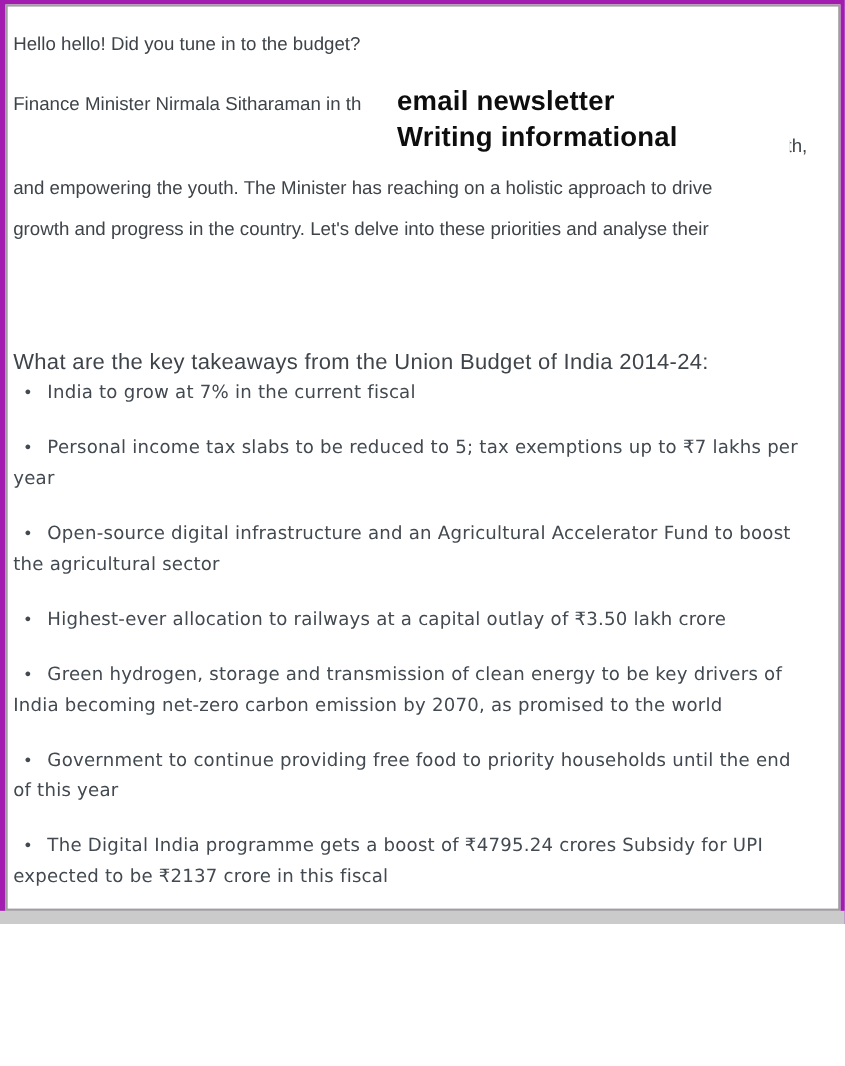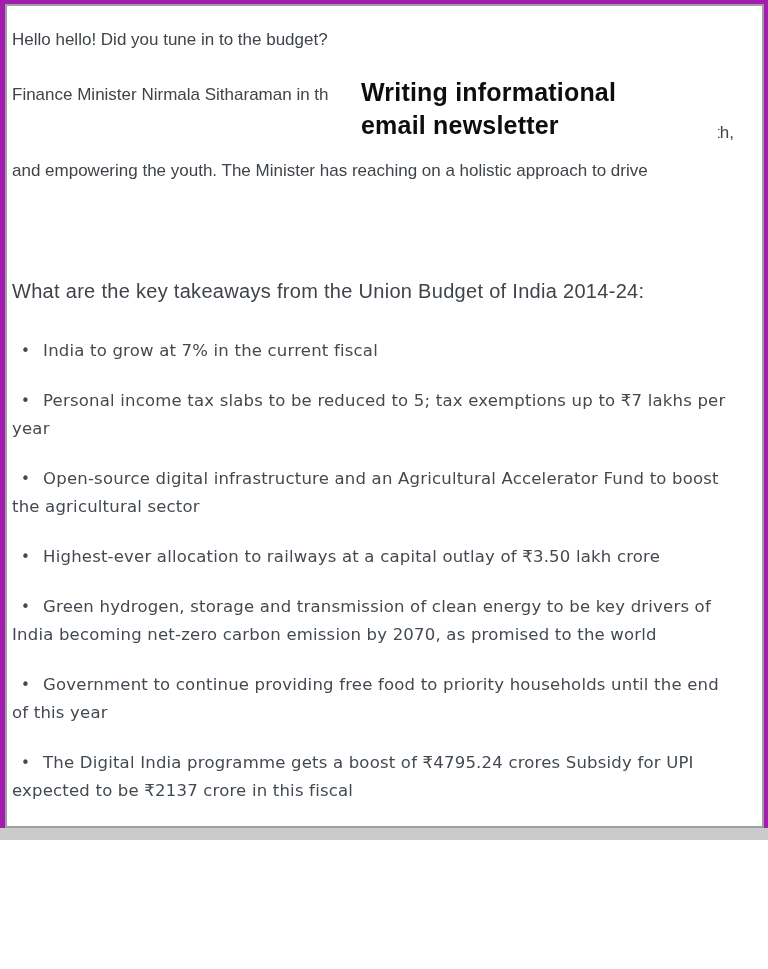--- a/index.html
+++ b/index.html
@@ -73,21 +73,20 @@
     margin: 88px 0 0 0;
     font-size: 20px;
     line-height: 27px;
     letter-spacing: 0.3px;
     color: #3e4449;
     font-weight: normal;
     white-space: nowrap;
   }
 
   .bullets {
-    margin-top: 32px;
     font-family: "DejaVu Sans", sans-serif;
     font-size: 16.5px;
     line-height: 28px;
     letter-spacing: 0.2px;
     color: #424950;
   }
   .bullet-item { margin: 0 0 22px 0; }
   .bullet-item:last-child { margin-bottom: 0; }
   .bullet-dot {
     margin-left: 9px;
@@ -109,24 +108,27 @@
     <div class="intro">
       <div class="intro-line">
         <span>Finance Minister Nirmala Sitharaman in th</span>
       </div>
       <div class="intro-line">
         <span class="intro-line-suffix">th,</span>
       </div>
       <div class="intro-line">
         <span>and empowering the youth. The Minister has reaching on a holistic approach to drive</span>
       </div>
+      <div class="intro-line">
+        <span>growth and progress in the country. Let's delve into these priorities and analyse their</span>
+      </div>
 
       <div class="title-overlay">
+        <div class="title-overlay-line">email newsletter</div>
         <div class="title-overlay-line">Writing informational</div>
-        <div class="title-overlay-line">email newsletter</div>
       </div>
     </div>
 
     <h2 class="section-heading">What are the key takeaways from the Union Budget of India 2014-24:</h2>
 
     <div class="bullets">
       <div class="bullet-item">
         <span class="bullet-dot">•</span><span class="bullet-text">India to grow at 7% in the current fiscal</span>
       </div>
       <div class="bullet-item">

